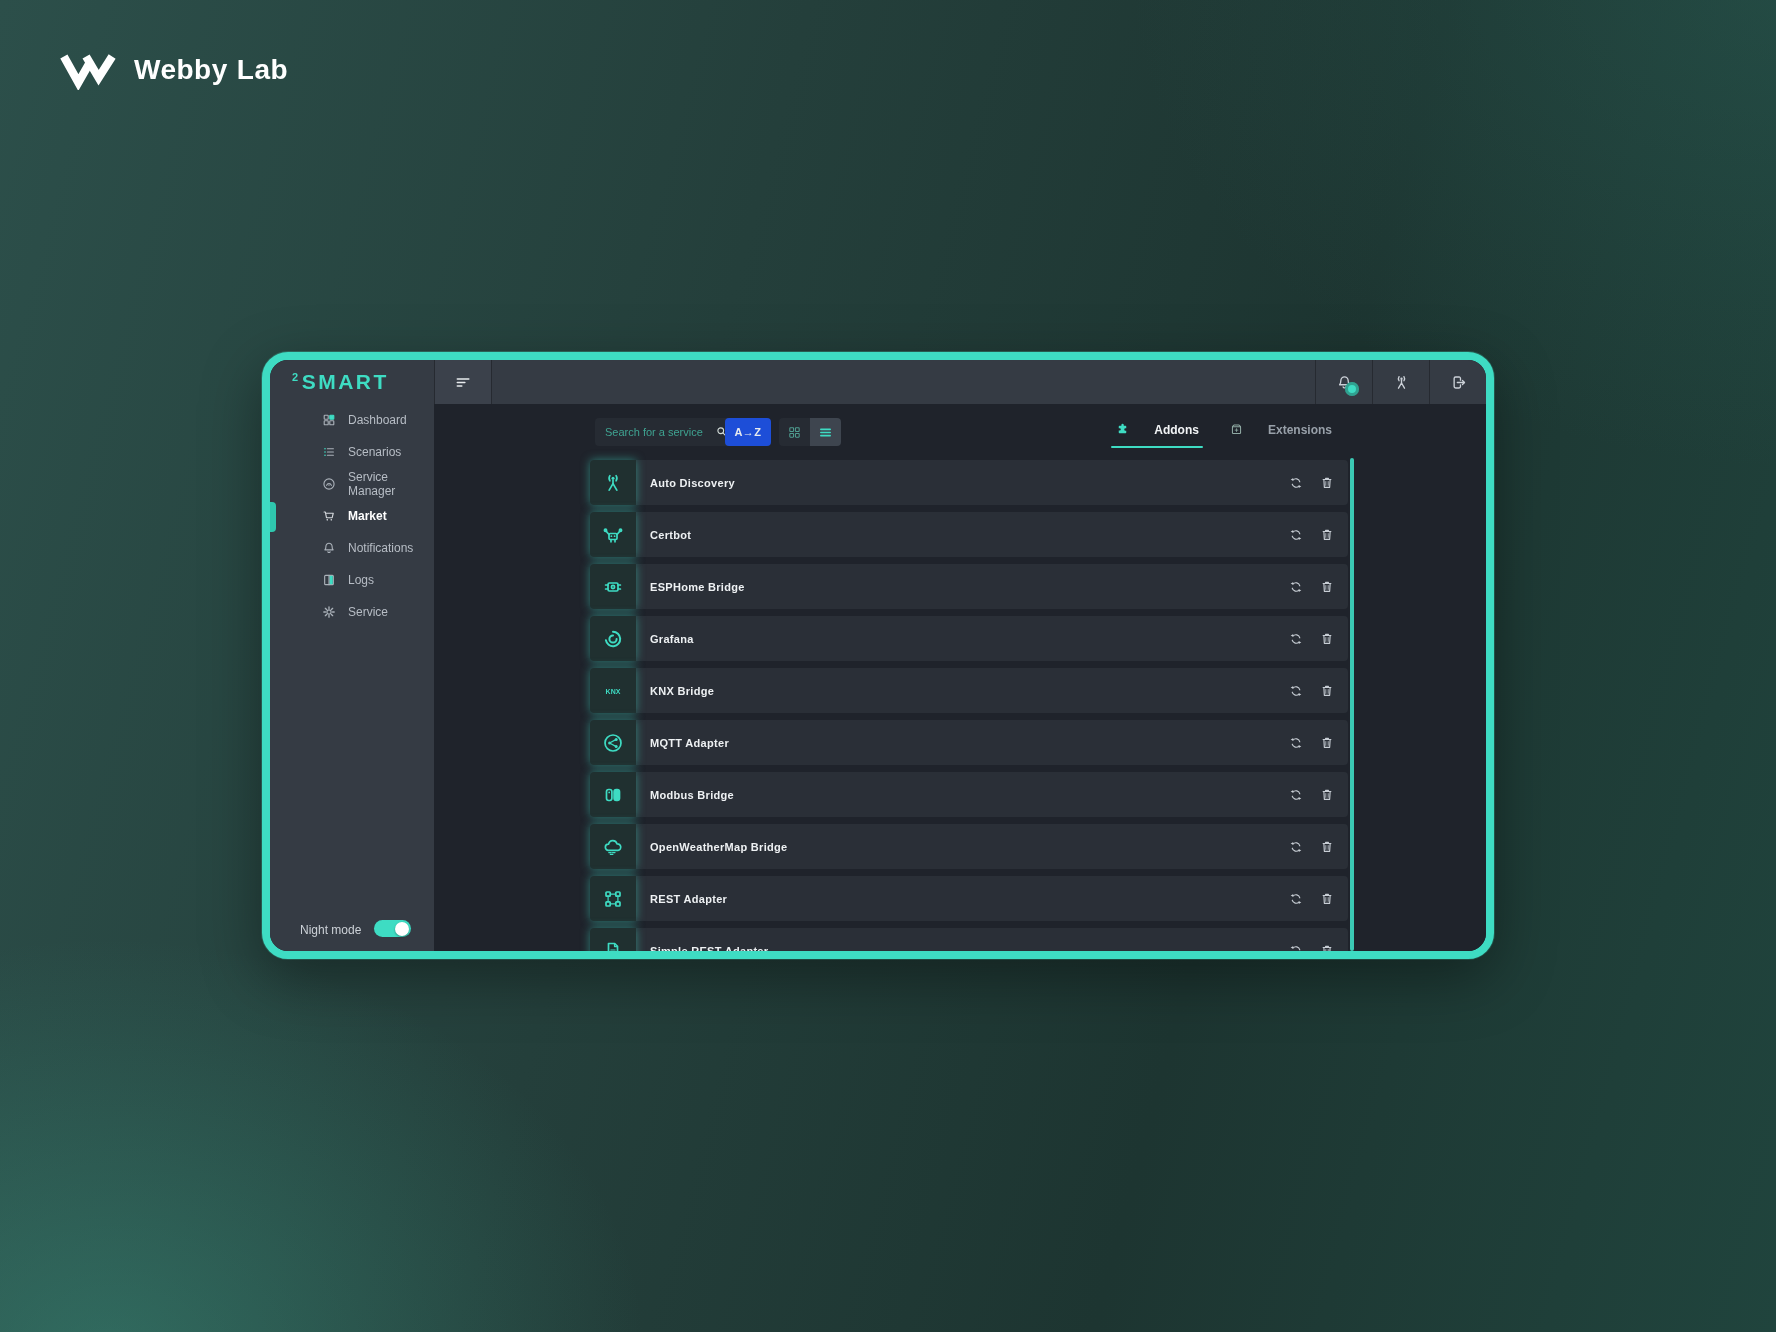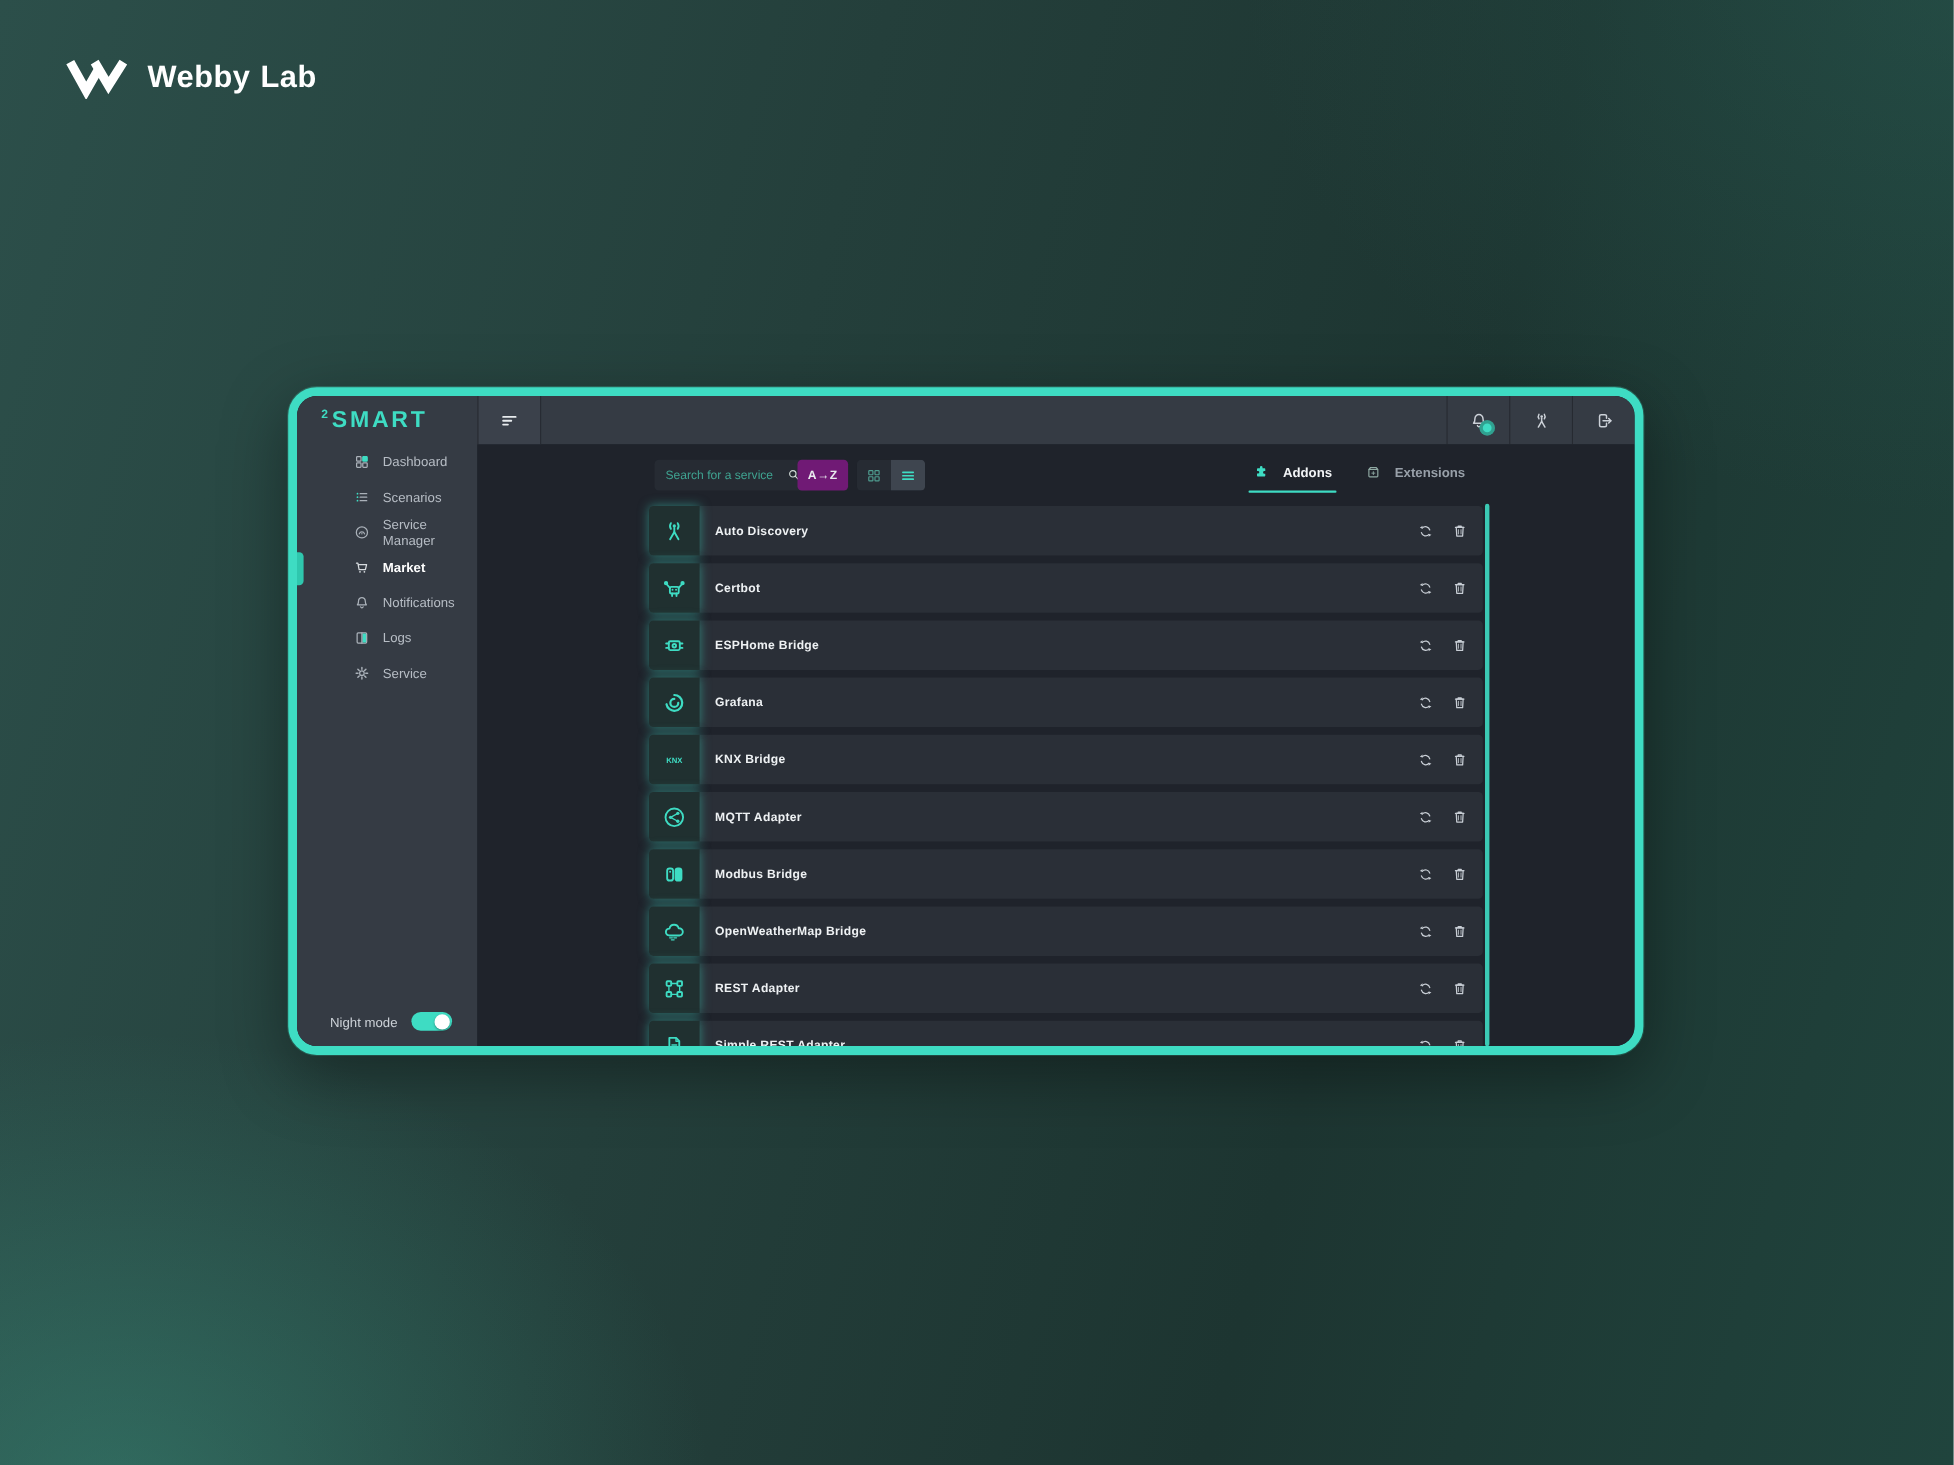--- a/index.html
+++ b/index.html
@@ -64,31 +64,31 @@
 
   
   .content{position:absolute;left:164px;top:44px;right:0;bottom:0;background:var(--content-bg);overflow:hidden;}
 
   .search{position:absolute;left:161px;top:14px;width:142px;height:28px;background:#262b33;border-radius:4px;}
   .search input{width:100%;height:100%;background:transparent;border:0;outline:none;color:#cfeae3;
     font-size:11px;padding:0 28px 0 10px;}
   .search input::placeholder{color:#3fa391;}
   .search-ic{position:absolute;right:8px;top:6px;width:15px;height:15px;color:#d3dcd9;}
 
-  .sort-btn{position:absolute;left:291px;top:14px;width:46px;height:28px;background:#701a75;border-radius:4px;
+  .sort-btn{position:absolute;left:291px;top:14px;width:46px;height:28px;background:#1d4ed8;border-radius:4px;
     color:#e8ebee;font-size:11px;font-weight:700;letter-spacing:.5px;}
 
   .seg{position:absolute;left:345px;top:14px;height:28px;display:flex;border-radius:4px;overflow:hidden;}
   .seg button{width:31px;height:28px;display:grid;place-items:center;}
   .seg .ic-wrap{width:15px;height:15px;}
   .seg .off{background:#262b33;color:#4f9d90;}
   .seg .on{background:#3e454f;color:var(--accent);}
 
   .tabs{position:absolute;right:154px;top:16px;height:28px;display:flex;gap:30px;align-items:flex-start;}
-  .tab{display:flex;align-items:center;gap:12px;font-size:12px;font-weight:600;color:#98a0a9;position:relative;padding:2px 0;}
+  .tab{display:flex;align-items:center;gap:24px;font-size:12px;font-weight:600;color:#98a0a9;position:relative;padding:2px 0;}
   .tab .ic-wrap{width:15px;height:15px;color:#8fa9a3;}
   .tab.active{color:#f2f4f6;}
   .tab.active .ic-wrap{color:var(--accent);}
   .tab.active::after{content:'';position:absolute;left:-4px;right:-4px;bottom:-9px;height:2.5px;background:var(--accent);border-radius:2px;}
 
   .rows{position:absolute;left:156px;top:56px;width:758px;display:flex;flex-direction:column;gap:7px;}
   .row{background:var(--row-bg);border-radius:4px;height:45px;flex:0 0 45px;display:flex;align-items:center;}
   .row-ic{width:46px;height:45px;background:#203030;border-radius:4px 0 0 4px;display:grid;place-items:center;
     color:var(--accent);filter:drop-shadow(0 0 5px rgba(62,220,195,.5));}
   .row-ic .ic-wrap{width:24px;height:24px;}

